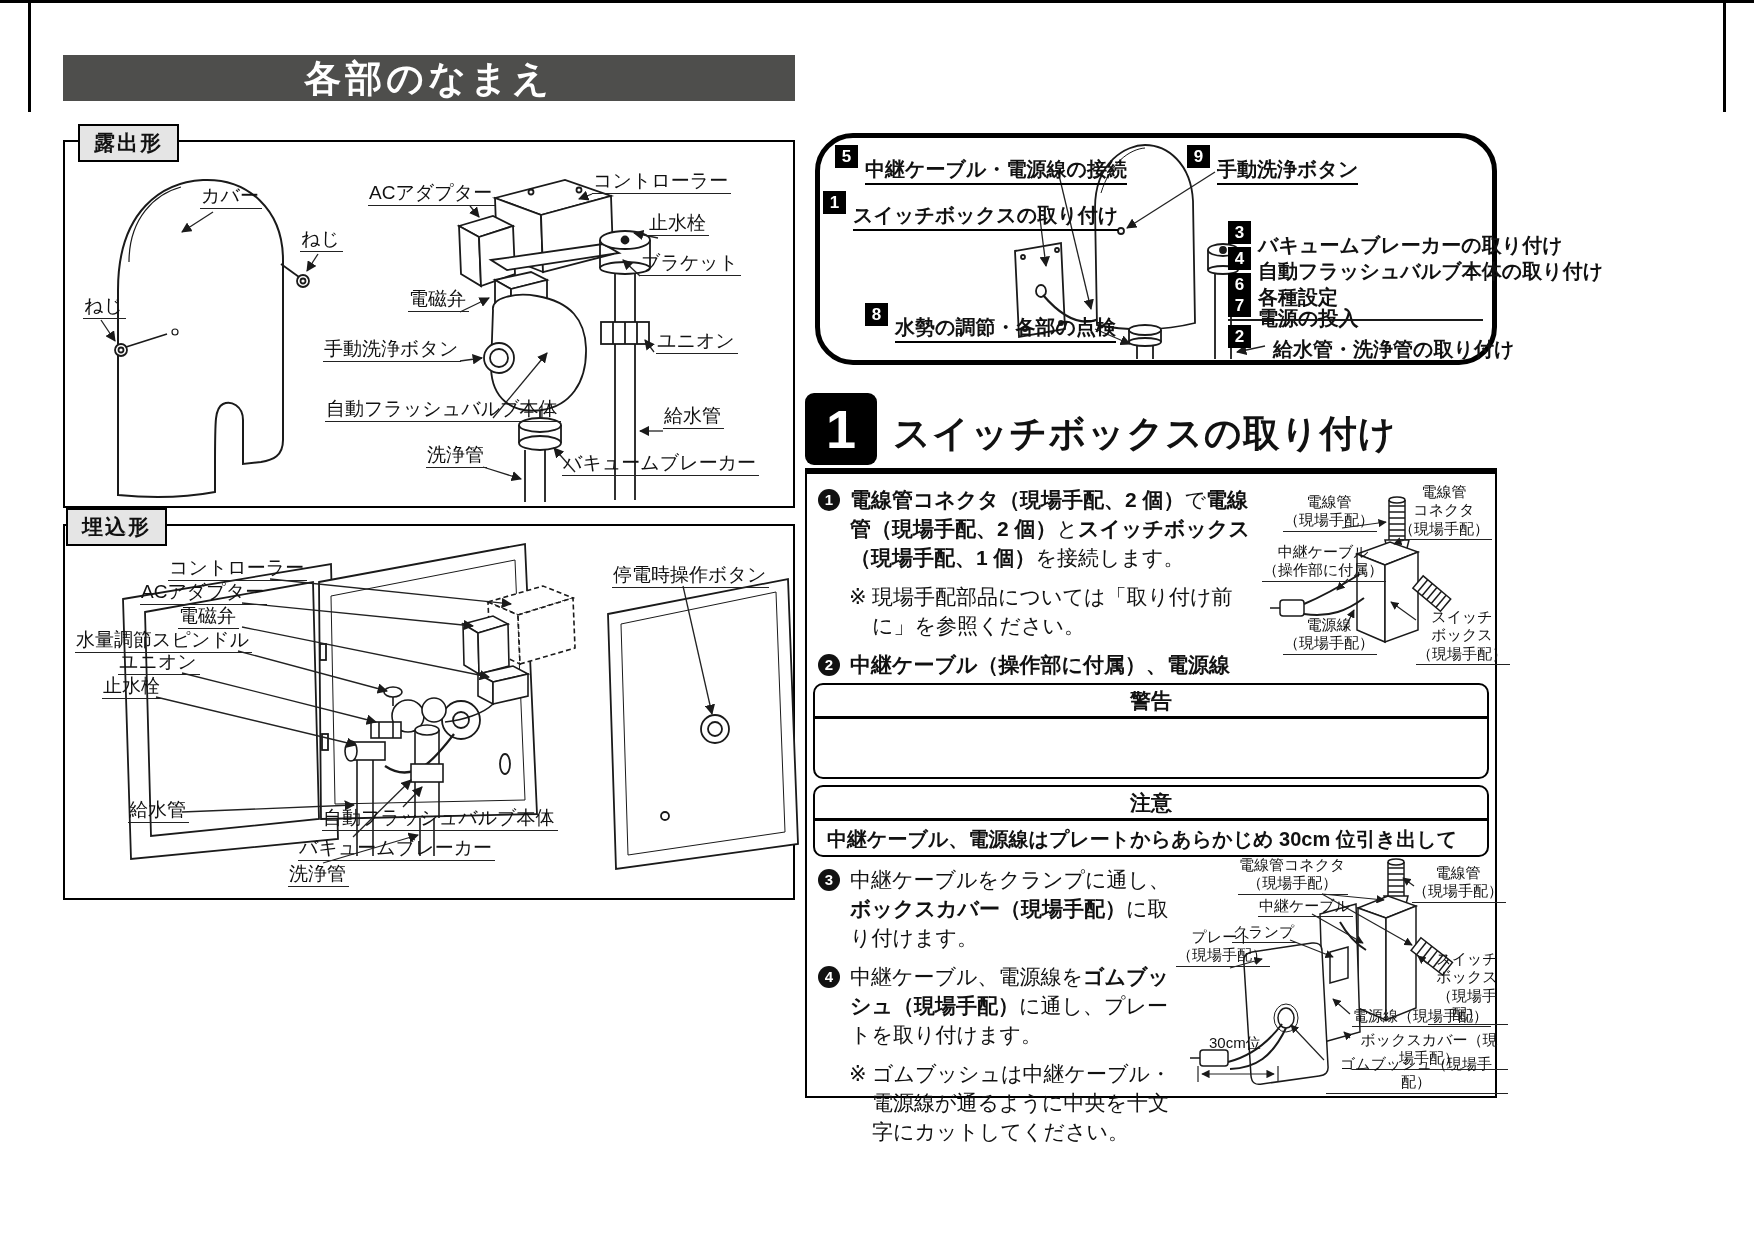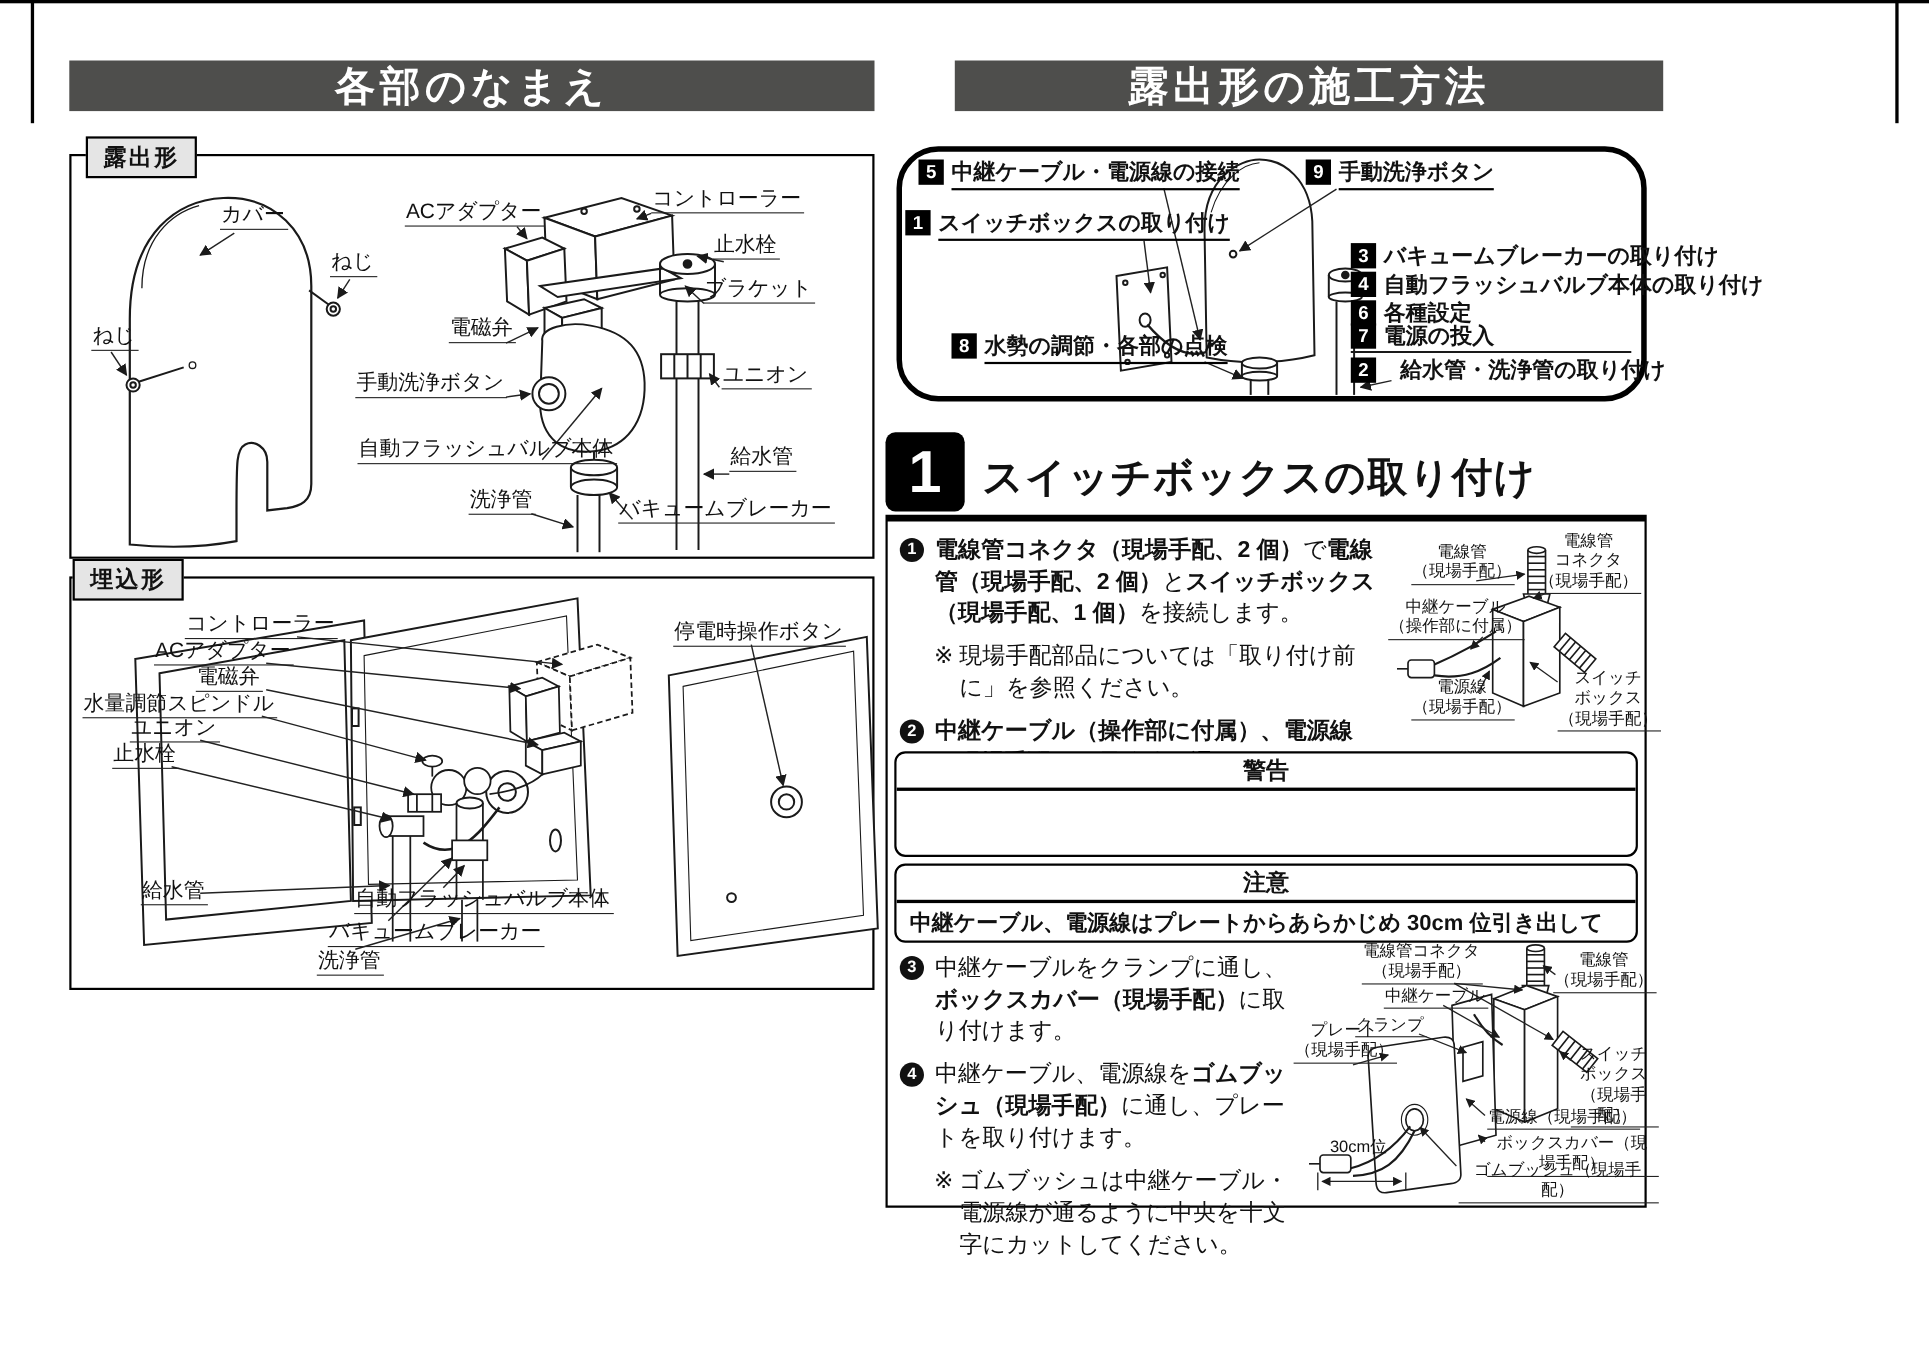--- a/index.html
+++ b/index.html
@@ -19,21 +19,21 @@
   
   .lbl{position:absolute;font-size:19px;line-height:1.18;white-space:nowrap;
        border-bottom:1.6px solid #222;padding:0 3px 1px 1px;z-index:5;background:transparent;}
   .sml{font-size:15px;line-height:1.22;white-space:pre-line;text-align:center;}
   .noul{border-bottom:none;}
   
   .flowbox{border:5px solid #000;border-radius:38px;background:#fff;}
   .fitem{position:absolute;display:flex;align-items:flex-start;z-index:5;}
   .sq{display:inline-block;width:23px;height:23px;background:#000;color:#fff;
       font-size:17px;font-weight:bold;text-align:center;line-height:23px;flex:0 0 auto;}
-  .flab{font-size:20px;font-weight:bold;margin-left:7px;line-height:24px;white-space:nowrap;}
+  .flab{font-size:20px;font-weight:bold;margin-left:7px;line-height:24px;white-space:nowrap;margin-top:12px;}
   .fl-ul .flab{border-bottom:2px solid #000;padding-bottom:2px;}
   
   .secsq{background:#000;border-radius:9px;color:#fff;text-align:center;}
   .secnum{font-size:54px;font-weight:bold;line-height:72px;}
   .sectitle{font-size:37px;font-weight:bold;letter-spacing:1px;}
   .secframe{border:2px solid #000;border-top:6px solid #000;}
   .step{position:relative;padding-left:32px;font-size:21px;line-height:1.38;margin:0 0 10px 0;}
   .circ{position:absolute;left:0;top:3px;width:22px;height:22px;border-radius:50%;
         background:#111;color:#fff;font-size:15px;font-weight:bold;text-align:center;line-height:22px;}
   .b{font-weight:bold;}
@@ -242,23 +242,20 @@
     <div class="lbl" style="left:12px;top:105px;"><span>水量調節スピンドル</span></div>
     <div class="lbl" style="left:55px;top:127px;"><span>ユニオン</span></div>
     <div class="lbl" style="left:39px;top:151px;"><span>止水栓</span></div>
     <div class="lbl" style="left:65px;top:275px;"><span>給水管</span></div>
     <div class="lbl" style="left:549px;top:40px;"><span>停電時操作ボタン</span></div>
     <div class="lbl" style="left:259px;top:283px;"><span>自動フラッシュバルブ本体</span></div>
     <div class="lbl" style="left:235px;top:313px;"><span>バキュームブレーカー</span></div>
     <div class="lbl" style="left:225px;top:339px;"><span>洗浄管</span></div>
   </div>
 
-  <div class="abs hbar" style="left:868px;top:55px;width:644px;">
-    <span>露出形の施工方法</span>
-  </div>
 
   <div class="abs flowbox" style="left:815px;top:133px;width:672px;height:222px;"></div>
   <div class="abs" style="left:815px;top:133px;width:682px;height:232px;">
     <svg width="682" height="232" viewBox="0 0 682 232">
       <defs>
         <marker id="arwF" viewBox="0 0 10 10" refX="9" refY="5" markerWidth="8" markerHeight="8" orient="auto-start-reverse">
           <path d="M0,0 L10,5 L0,10 z" fill="#1a1a1a"></path>
         </marker>
       </defs>
       <g stroke="#1a1a1a" fill="#fff" stroke-width="1.8">

